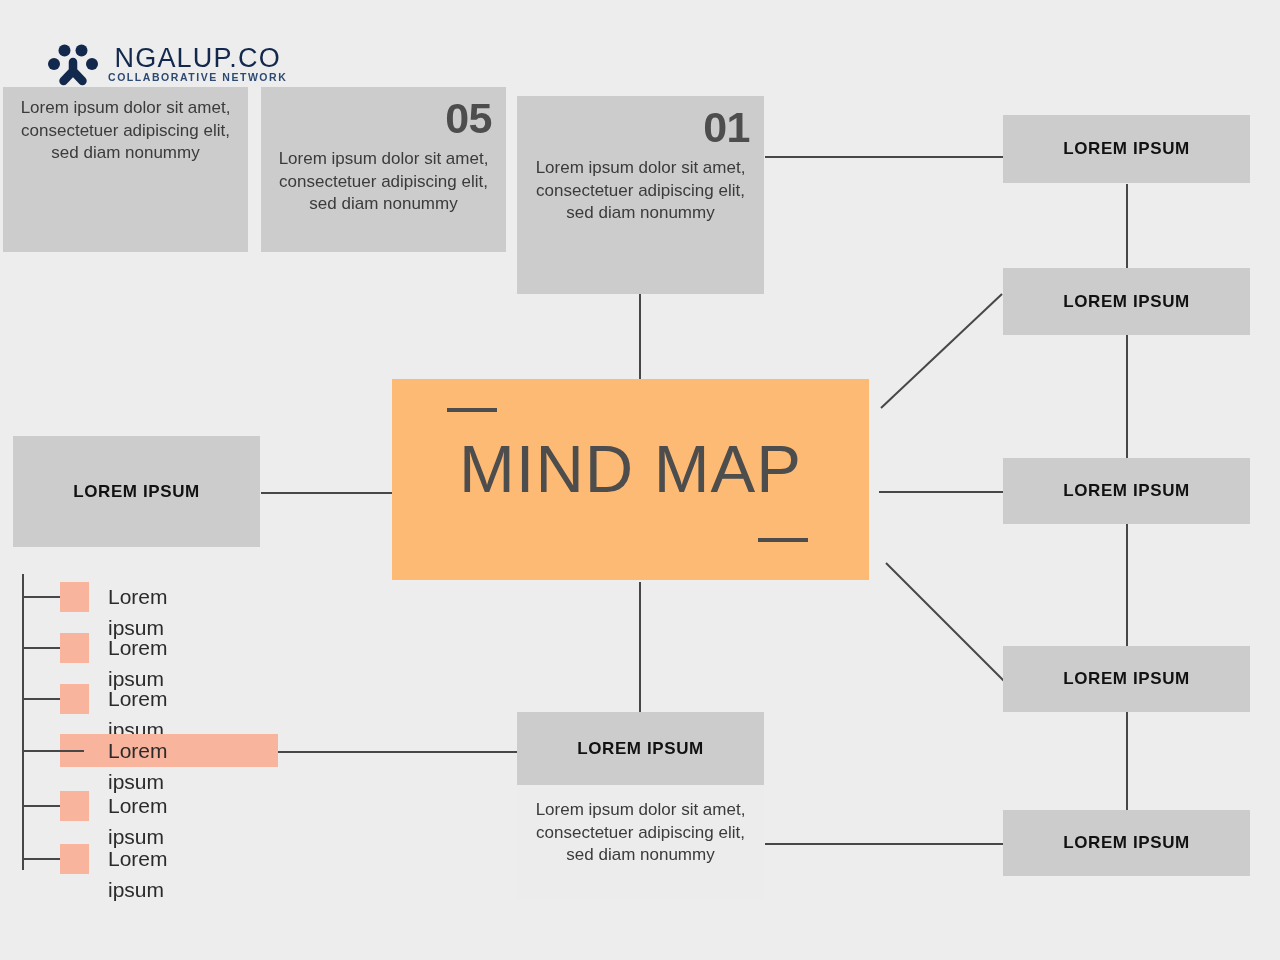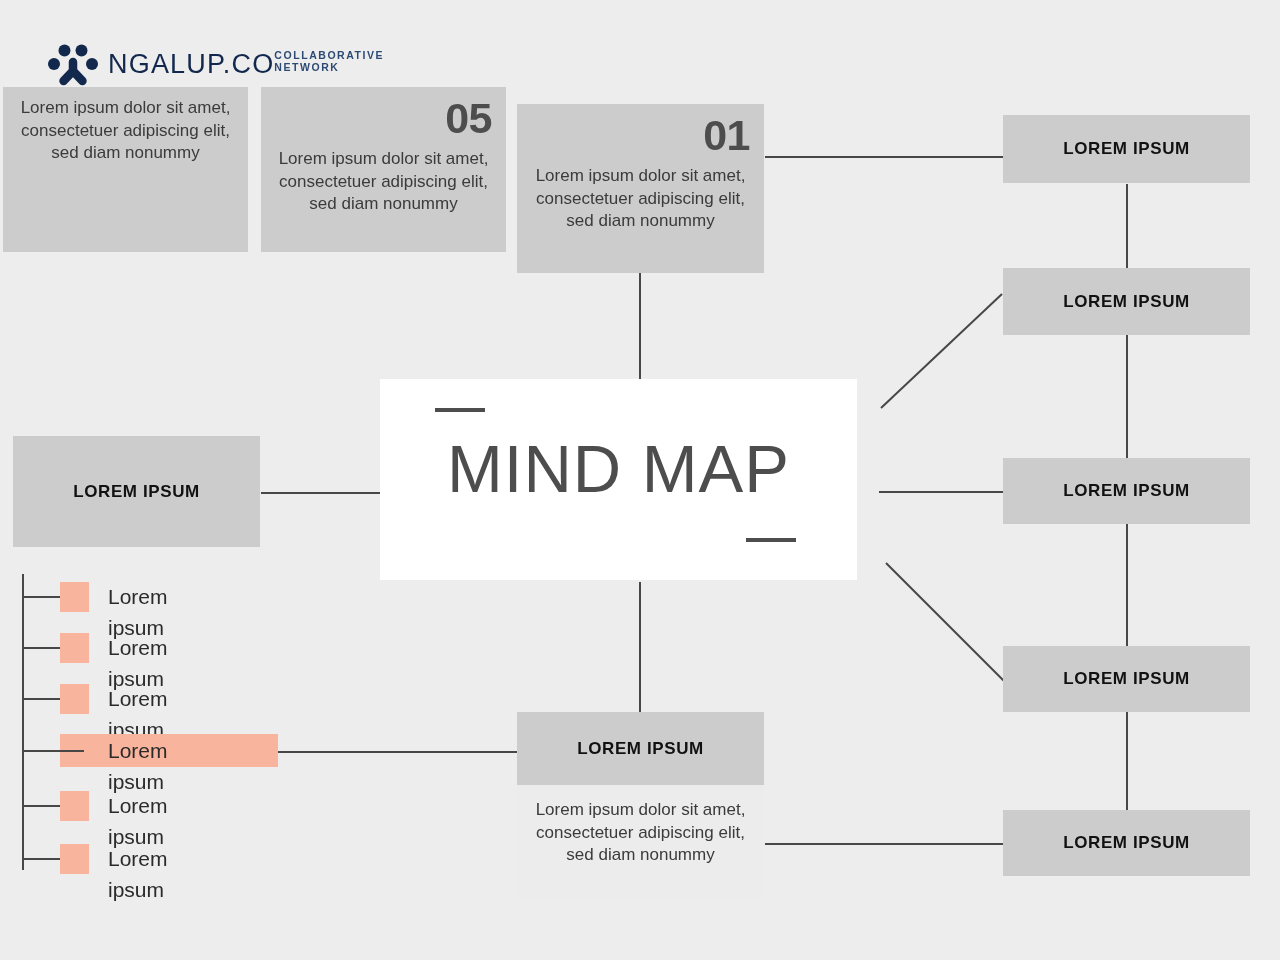--- a/index.html
+++ b/index.html
@@ -24,21 +24,21 @@
     position: absolute;
     left: 47px;
     top: 36px;
     width: 270px;
     height: 56px;
     display: flex;
     align-items: center;
     gap: 9px;
   }
   #logo-mark { width: 52px; height: 50px; flex: 0 0 auto; }
-  #logo-text { display: flex; flex-direction: row; justify-content: center; }
+  #logo-text { display: flex; flex-direction: column; justify-content: center; text-align: center; }
   #logo-title {
     font-size: 27px;
     letter-spacing: 1.2px;
     color: #12284c;
     font-weight: 400;
     line-height: 1.04;
   }
   #logo-sub {
     font-size: 10.5px;
     letter-spacing: 1.55px;
@@ -83,25 +83,25 @@
   .sidebox .lbl {
     font-size: 17px;
     font-weight: 700;
     letter-spacing: 0.6px;
     color: #111111;
   }
 
   
   #center-box {
     position: absolute;
-    left: 380px;
+    left: 392px;
     top: 379px;
     width: 477px;
     height: 201px;
-    background: #ffffff;
+    background: #fdba74;
   }
   #center-title {
     position: absolute;
     left: 0;
     top: 56px;
     width: 477px;
     text-align: center;
     font-size: 67px;
     font-weight: 300;
     letter-spacing: 1px;
@@ -268,21 +268,21 @@
 
   <div class="numcard" style="left:3px; top:87px; width:245px; height:165px;">
     <div class="body">Lorem ipsum dolor sit amet, consectetuer adipiscing elit, sed diam nonummy</div>
   </div>
 
   <div class="numcard" style="left:261px; top:87px; width:245px; height:165px;">
     <div class="num">05</div>
     <div class="body">Lorem ipsum dolor sit amet, consectetuer adipiscing elit, sed diam nonummy</div>
   </div>
 
-  <div class="numcard" style="left:517px; top:104px; width:247px; height:169px;">
+  <div class="numcard" style="left:517px; top:96px; width:247px; height:198px;">
     <div class="num">01</div>
     <div class="body">Lorem ipsum dolor sit amet, consectetuer adipiscing elit, sed diam nonummy</div>
   </div>
 
   <div class="sidebox" style="left:1003px; top:115px; width:247px; height:68px;">
     <span class="lbl">LOREM IPSUM</span>
   </div>
   <div class="sidebox" style="left:1003px; top:268px; width:247px; height:67px;">
     <span class="lbl">LOREM IPSUM</span>
   </div>

